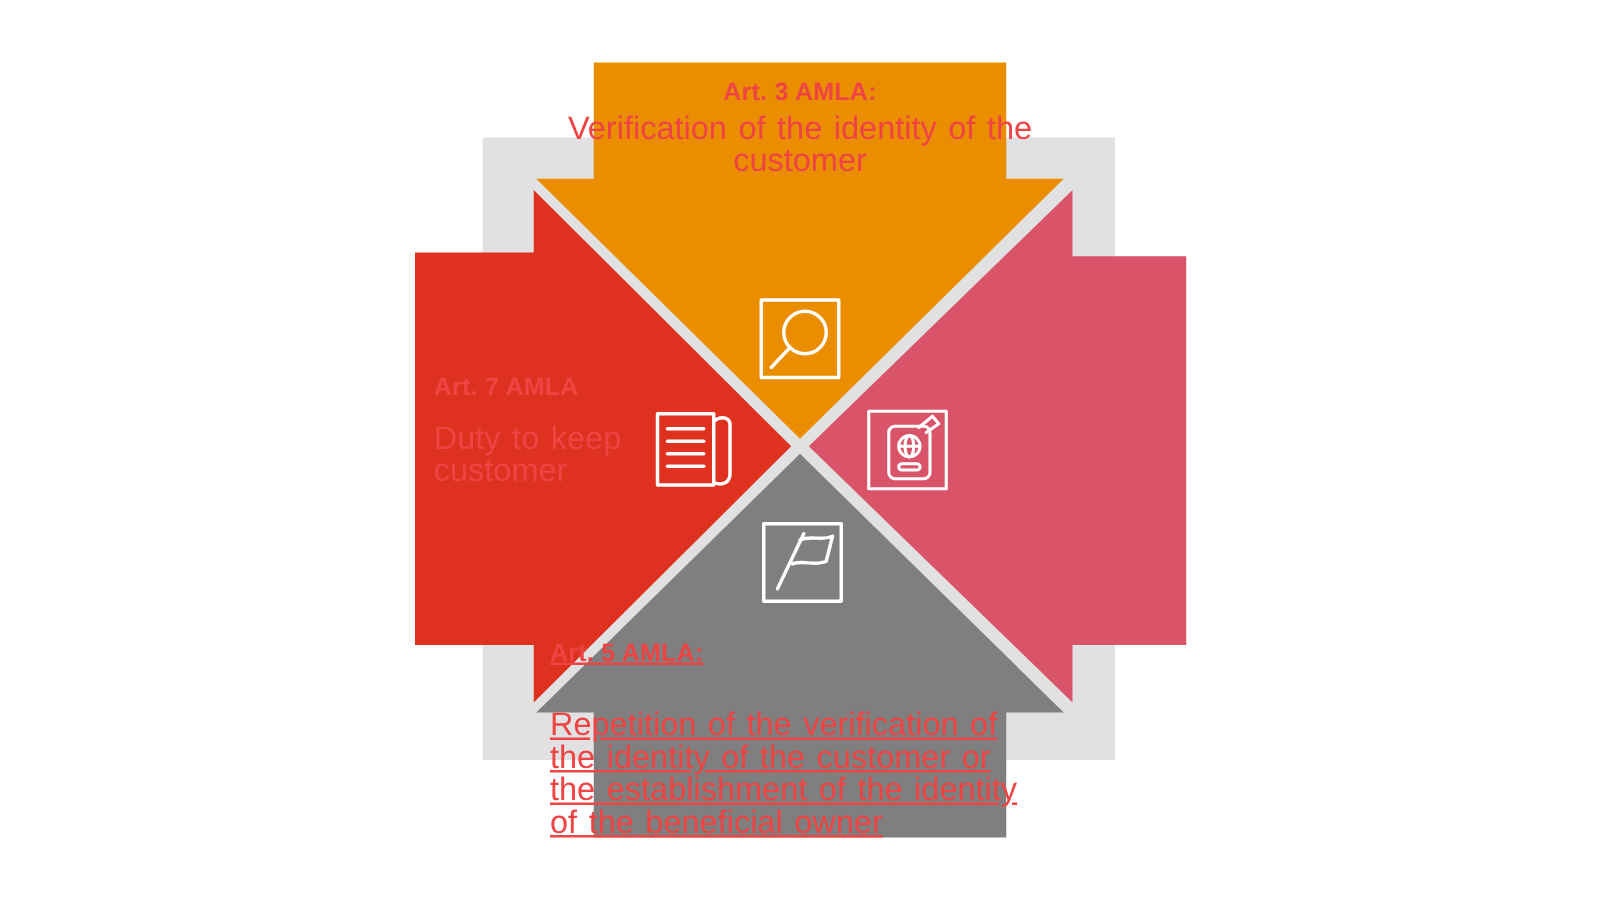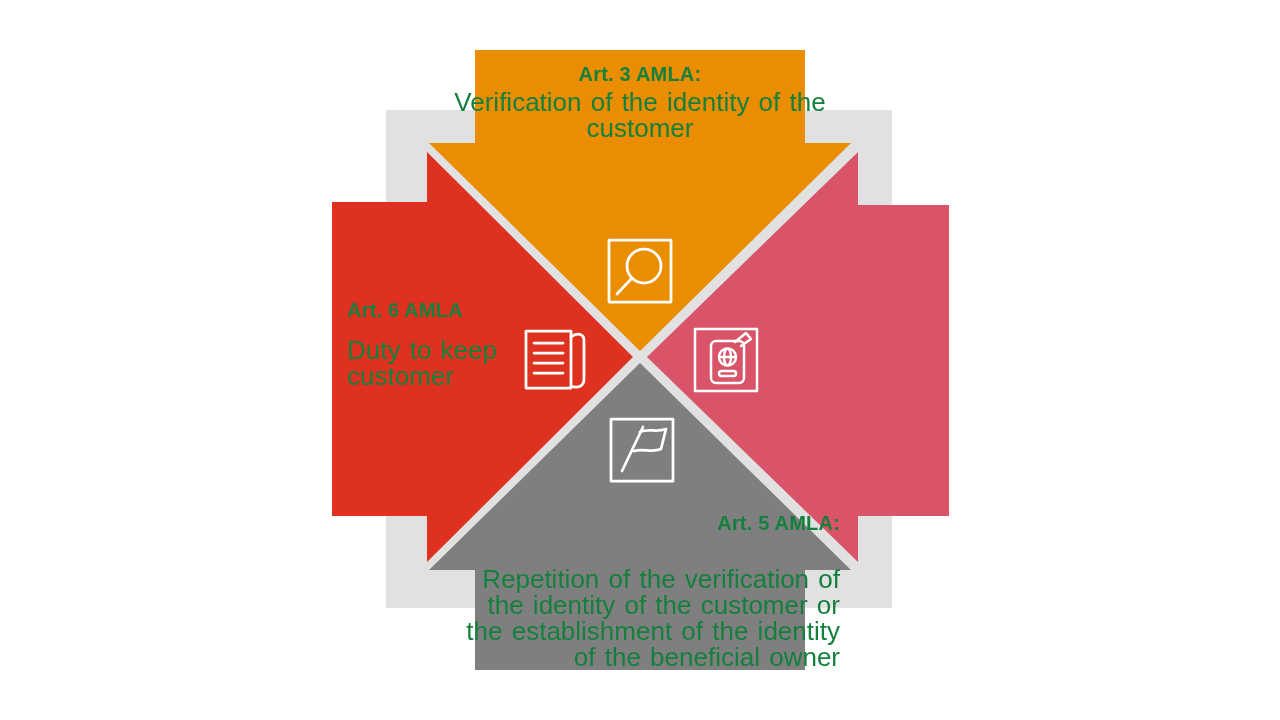--- a/index.html
+++ b/index.html
@@ -15,41 +15,41 @@
     overflow: hidden;
     font-family: "Liberation Sans", sans-serif;
   }
   .shapes {
     position: absolute;
     top: 0;
     left: 0;
   }
   .label-block {
     position: absolute;
-    color: #15803d;
+    color: #ef4444;
   }
   .label-title {
     font-size: 20px;
     line-height: 26px;
     font-weight: bold;
     letter-spacing: 0.2px;
   }
   .label-body {
     font-size: 26px;
     line-height: 26px;
     white-space: pre-line;
     word-spacing: 2px;
   }
   .block-top    { left: 440px; top: 61px;  width: 400px; text-align: center; }
   .block-top    .label-body { margin-top: 2px; }
   .block-right  { left: 737px; top: 287px; width: 200px; text-align: right; }
   .block-right  .label-body { margin-top: 14px; }
   .block-left   { left: 347px; top: 297px; width: 200px; text-align: left; }
   .block-left   .label-body { margin-top: 14px; }
-  .block-bottom { left: 440px; top: 510px; width: 400px; text-align: right; }
+  .block-bottom { left: 440px; top: 510px; width: 400px; text-align: left; text-decoration: underline; }
   .block-bottom .label-body { margin-top: 30px; }
 </style>
 </head>
 <body>
 
 <div class="stage">
 
   <svg class="shapes" width="1280" height="720" viewBox="0 0 1280 720">
 
     <rect x="386" y="110" width="506" height="498" fill="#E1E1E1"></rect>
@@ -103,18 +103,18 @@
 
   <div class="label-block block-bottom">
     <div class="label-title">Art. 5 AMLA:</div>
     <div class="label-body">Repetition of the verification of
 the identity of the customer or
 the establishment of the identity
 of the beneficial owner</div>
   </div>
 
   <div class="label-block block-left">
-    <div class="label-title">Art. 6 AMLA</div>
+    <div class="label-title">Art. 7 AMLA</div>
     <div class="label-body">Duty to keep
 customer</div>
   </div>
 
 </div>
 
 </body></html>

